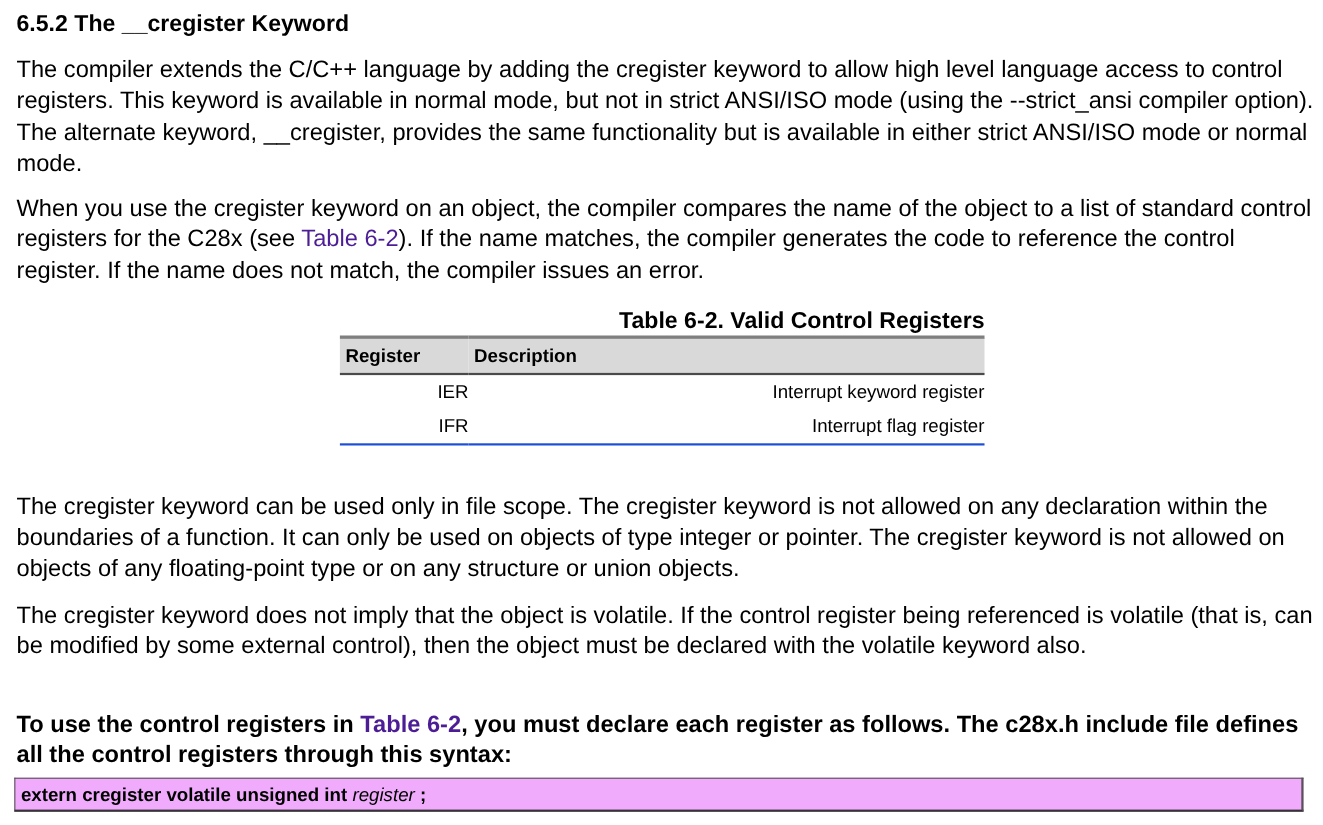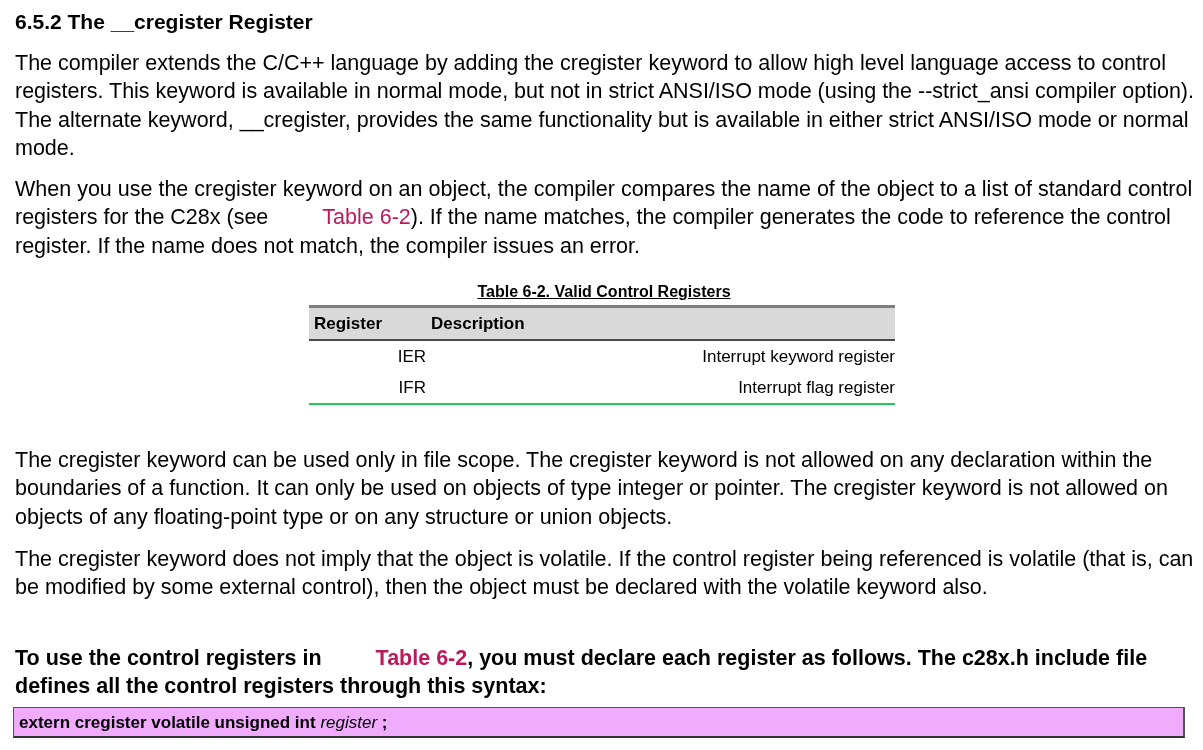--- a/index.html
+++ b/index.html
@@ -27,39 +27,37 @@
       line-height: 28px;
       margin: 0 0 13px 0;
     }
     .para {
       font-size: 21.5px;
       line-height: 28.3px;
       margin: 0 0 13px 0;
       white-space: normal;
     }
     .link {
-      color: #be185d;
+      color: #4c1d95;
       text-decoration: none;
       cursor: pointer;
-      margin-left: 48px;
     }
     .table-wrap {
       position: absolute;
       left: 294px;
       top: 271px;
       width: 586px;
     }
     .table-caption {
       font-weight: bold;
-      font-size: 16px;
+      font-size: 21px;
       line-height: 26px;
-      text-align: center;
+      text-align: right;
       margin-left: 0;
       padding-left: 4px;
-      text-decoration: underline;
     }
     table.reg-table {
       border-collapse: collapse;
       width: 586px;
       font-size: 17px;
     }
     table.reg-table th {
       background: #d9d9d9;
       font-weight: bold;
       text-align: left;
@@ -67,21 +65,21 @@
       padding: 0 0 0 5px;
       border-top: 3px solid #7f7f7f;
       border-bottom: 2px solid #4a4a4a;
     }
     table.reg-table td {
       text-align: right;
       height: 31px;
       padding: 0 0 0 5px;
     }
     table.reg-table tr.last td {
-      border-bottom: 2px solid #22c55e;
+      border-bottom: 2px solid #1d4ed8;
     }
     .col-reg { width: 112px; }
     .p3 { position: absolute; top: 438px; left: 0; width: 1180px; }
     .p4 { position: absolute; top: 537px; left: 0; width: 1180px; }
     .p5 { position: absolute; top: 636px; left: 0; width: 1180px; font-weight: bold; }
     .code-box {
       position: absolute;
       left: -2px;
       top: 699px;
       width: 1172px;
@@ -96,21 +94,21 @@
       background: #f0abfc;
     }
     .code-box b { font-weight: bold; }
     .code-box i { font-style: italic; }
   </style>
 </head>
 <body>
 
 <div class="page">
 
-  <div class="heading">6.5.2 The __cregister Register</div>
+  <div class="heading">6.5.2 The __cregister Keyword</div>
 
   <p class="para">The compiler extends the C/C++ language by adding the cregister keyword to allow high level language access to control registers. This keyword is available in normal mode, but not in strict ANSI/ISO mode (using the --strict_ansi compiler option). The alternate keyword, __cregister, provides the same functionality but is available in either strict ANSI/ISO mode or normal mode.</p>
 
   <p class="para"><span>When you use the cregister keyword on an object, the compiler compares the name of the object to a list of standard control registers for the C28x (see </span><a class="link">Table 6-2</a><span>). If the name matches, the compiler generates the code to reference the control register. If the name does not match, the compiler issues an error.</span></p>
 
   <div class="table-wrap">
     <div class="table-caption">Table 6-2. Valid Control Registers</div>
     <table class="reg-table">
       <thead>
         <tr>

